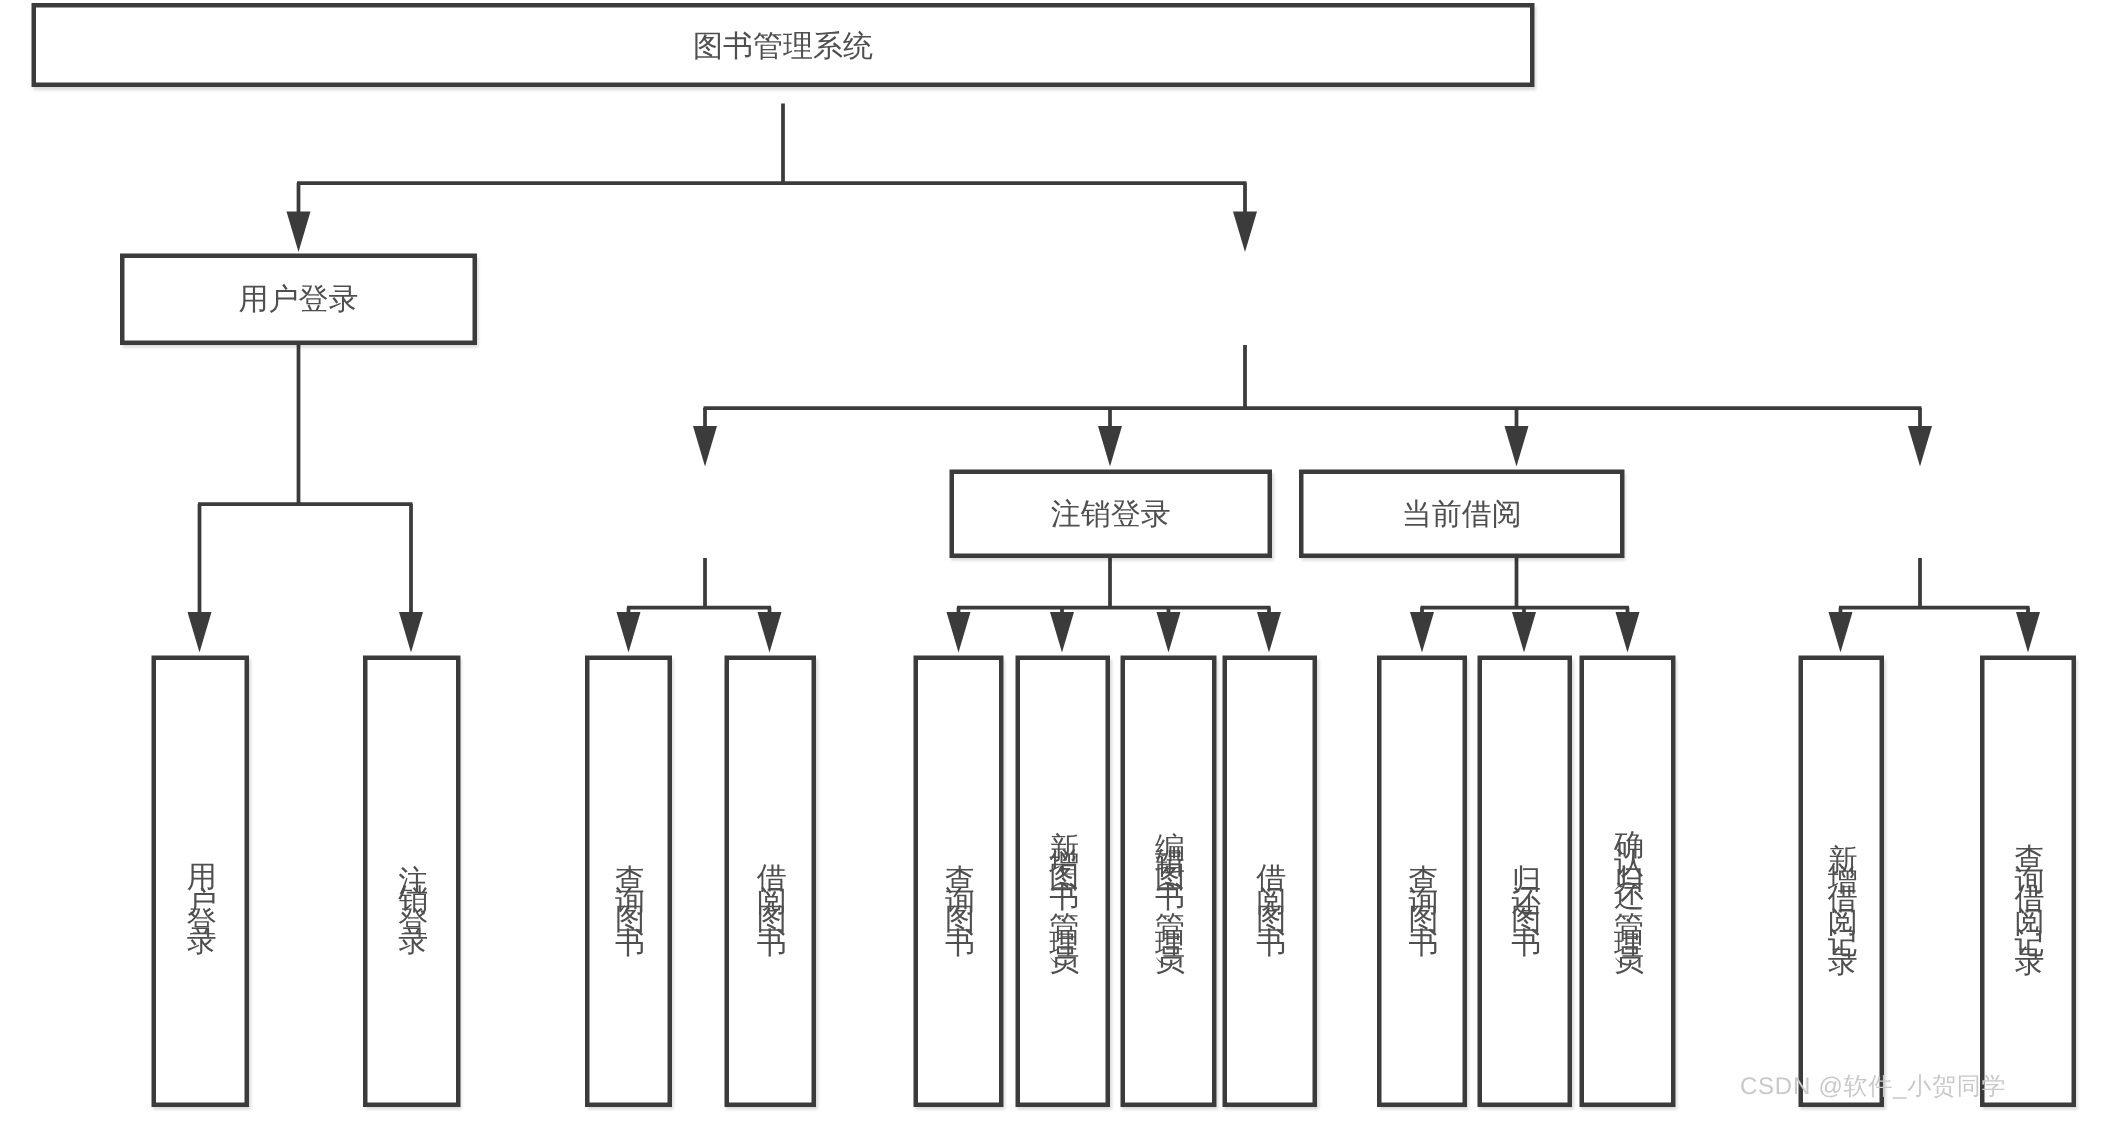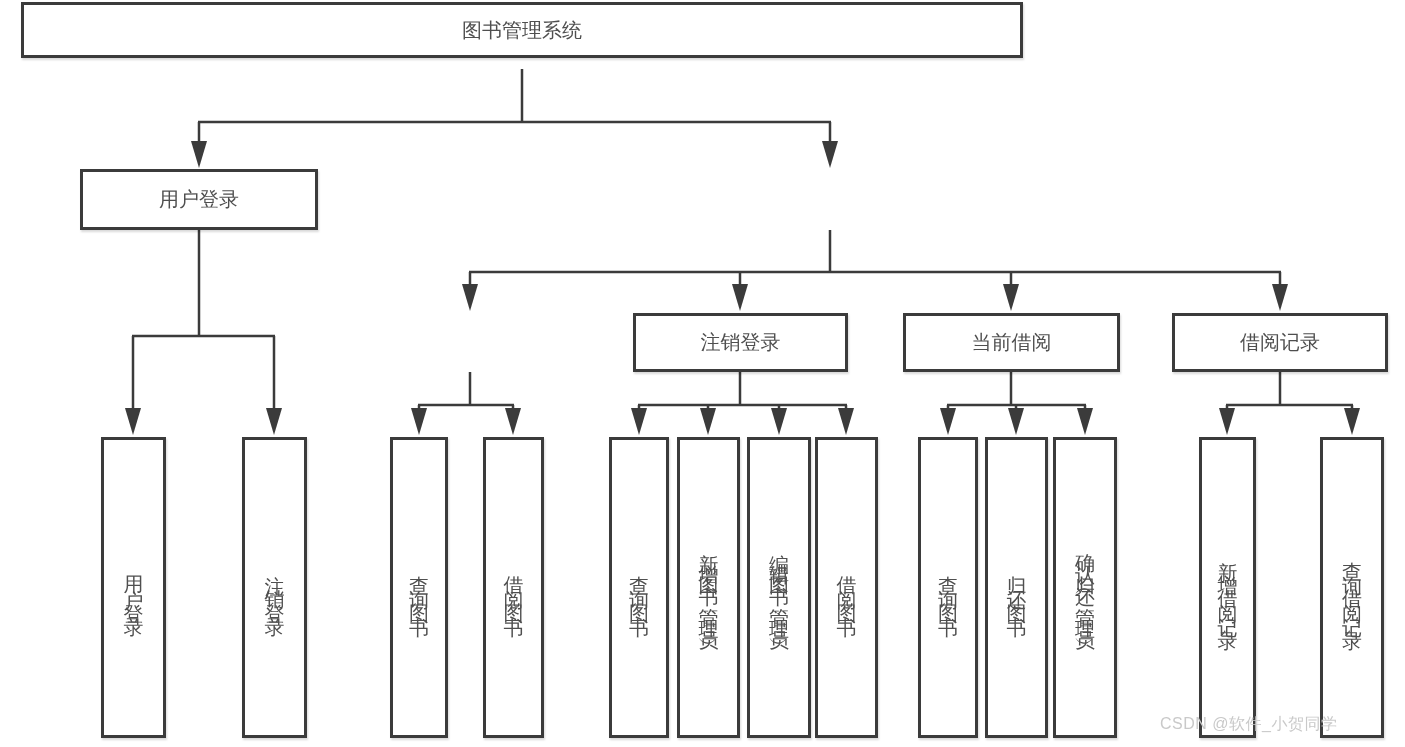--- a/index.html
+++ b/index.html
@@ -105,25 +105,22 @@
     <span>图书管理系统</span>
   </div>
 
   <div class="node" style="left:80px;top:169px;width:238px;height:61px">
     <span>用户登录</span>
   </div>
 
   <div class="node" style="left:633px;top:313px;width:215px;height:59px">
     <span>注销登录</span>
   </div>
-  <div class="node" style="left:903px;top:313px;width:217px;height:59px">
+  <div class="node" style="left:866px;top:313px;width:217px;height:59px">
     <span>当前借阅</span>
-  </div>
-  <div class="node" style="left:1172px;top:313px;width:216px;height:59px">
-    <span>借阅记录</span>
   </div>
 
   <div class="node leaf" style="left:101px;top:437px;width:65px;height:301px">
     <span class="vtext">用户登录</span>
   </div>
   <div class="node leaf" style="left:242px;top:437px;width:65px;height:301px">
     <span class="vtext">注销登录</span>
   </div>
 
   <div class="node leaf" style="left:390px;top:437px;width:58px;height:301px">

